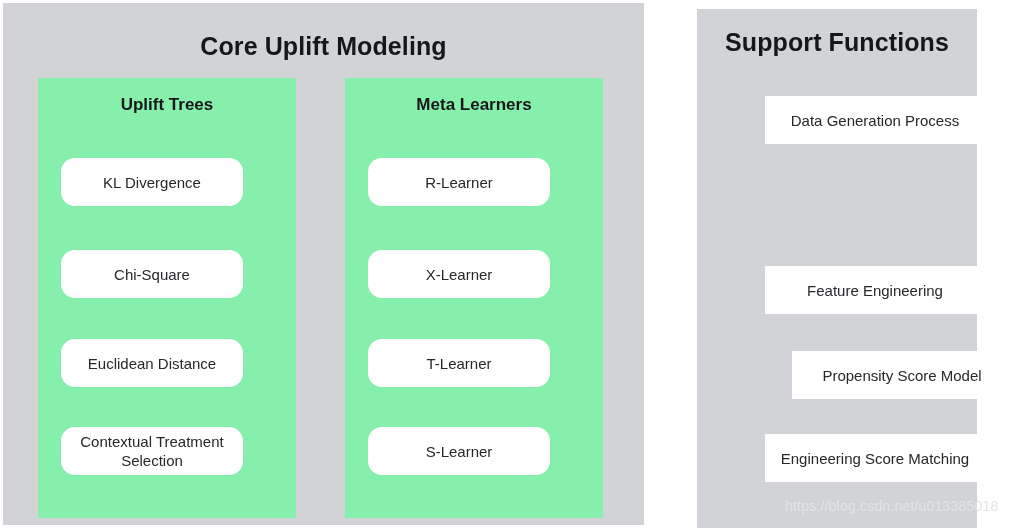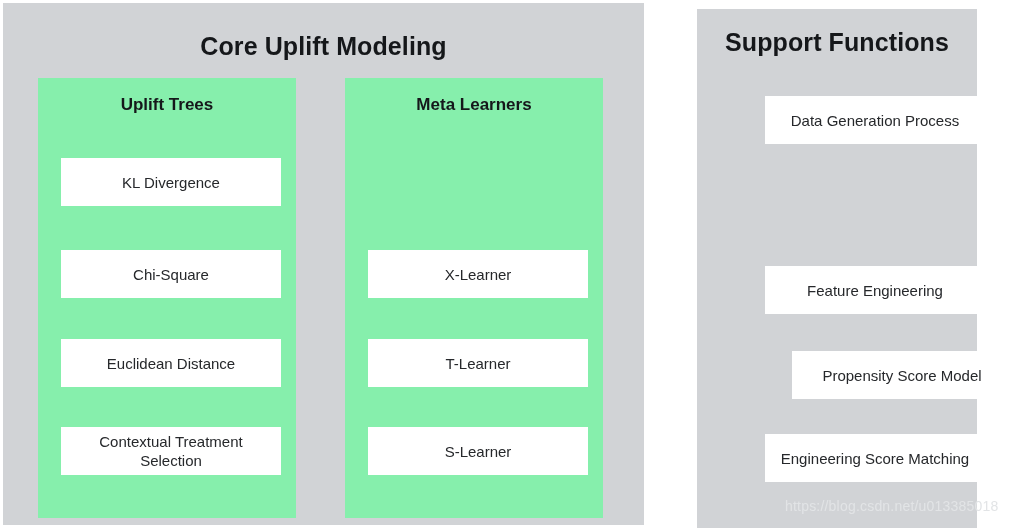--- a/index.html
+++ b/index.html
@@ -88,22 +88,23 @@
     justify-content: center;
     text-align: center;
     font-size: 15px;
     color: #26282b;
     line-height: 19px;
     padding: 15px 6px;
     box-sizing: border-box;
   }
   .column .item-box {
     left: 23px;
-    width: 220px;
+    width: 182px;
     height: 48px;
+    border-radius: 14px;
   }
   
   .column .item-box.pos-0 { top: 80px; }
   .column .item-box.pos-1 { top: 172px; }
   .column .item-box.pos-2 { top: 261px; }
   .column .item-box.pos-3 { top: 349px; }
 
   
   #panel-support .item-box {
     left: 68px;
@@ -142,20 +143,21 @@
 
       <div class="item-box pos-0">KL Divergence</div>
       <div class="item-box pos-2">Euclidean Distance</div>
       <div class="item-box pos-1">Chi-Square</div>
       <div class="item-box pos-3">Contextual Treatment Selection</div>
     </div>
 
     <div class="column" id="column-meta-learners">
       <div class="column-title">Meta Learners</div>
 
+      <div class="item-box pos-0">R-Learner</div>
       <div class="item-box pos-1">X-Learner</div>
       <div class="item-box pos-2">T-Learner</div>
       <div class="item-box pos-3">S-Learner</div>
     </div>
 
   </div>
 
   <div class="panel" id="panel-support">
 
     <div class="panel-title">Support Functions</div>

